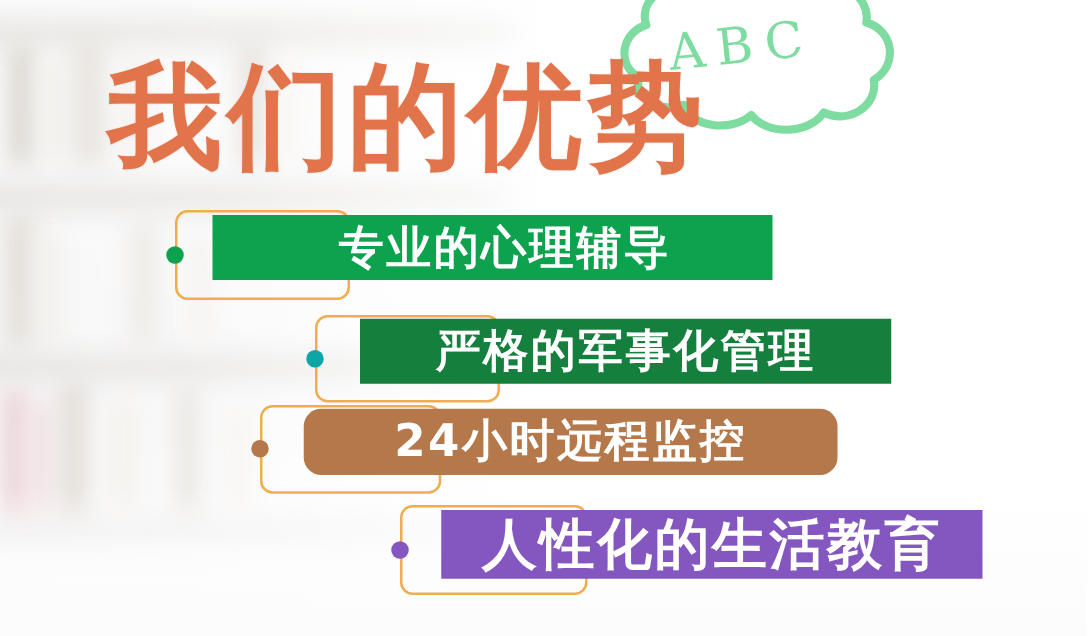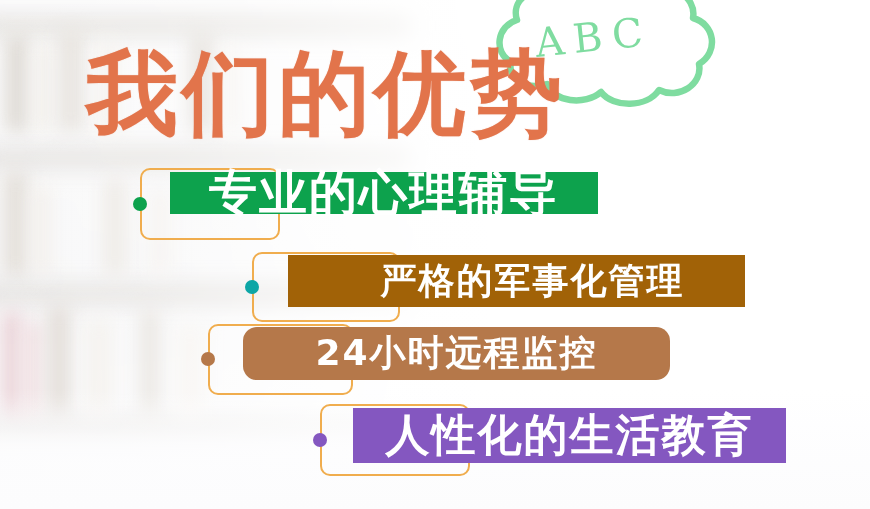--- a/index.html
+++ b/index.html
@@ -139,21 +139,21 @@
     align-items: center;
     justify-content: center;
     color: #ffffff;
     font-weight: 700;
     letter-spacing: 2px;
     white-space: nowrap;
     font-family: "DejaVu Sans", "Liberation Sans", sans-serif;
   }
 
   
-  #bar-1 { left: 170px; top: 172px; width: 428px; height: 42px; font-size: 48px; }
+  #bar-1 { left: 170px; top: 172px; width: 428px; height: 52px; font-size: 36px; padding-left: 20px; }
   #out-1 { left: 140px; top: 168px; width: 140px; height: 72px; }
   #dot-1 { left: 133px; top: 197px; }
 
   #bar-2 { left: 288px; top: 255px; width: 425px; height: 52px; font-size: 36px; }
   #out-2 { left: 252px; top: 252px; width: 148px; height: 70px; }
   #dot-2 { left: 245px; top: 280px; }
 
   #bar-3 { left: 243px; top: 327px; width: 427px; height: 53px; font-size: 36px; }
   #out-3 { left: 208px; top: 324px; width: 145px; height: 71px; }
   #dot-3 { left: 201px; top: 352px; }
@@ -219,21 +219,21 @@
     <div class="outline-box" id="out-1"></div>
     <div class="dot" id="dot-1" style="background:#0da24d;"></div>
     <div class="bar" id="bar-1" style="background:#0da24d;">
       <span>专业的心理辅导</span>
     </div>
   </div>
 
   <div class="banner-row">
     <div class="outline-box" id="out-2"></div>
     <div class="dot" id="dot-2" style="background:#0da6a6;"></div>
-    <div class="bar" id="bar-2" style="background:#a16207;padding-left:32px;">
+    <div class="bar" id="bar-2" style="background:#15803d;">
       <span>严格的军事化管理</span>
     </div>
   </div>
 
   <div class="banner-row">
     <div class="outline-box" id="out-3"></div>
     <div class="dot" id="dot-3" style="background:#b5784a;"></div>
     <div class="bar" id="bar-3" style="background:#b5784a;border-radius:14px;">
       <span>24小时远程监控</span>
     </div>

